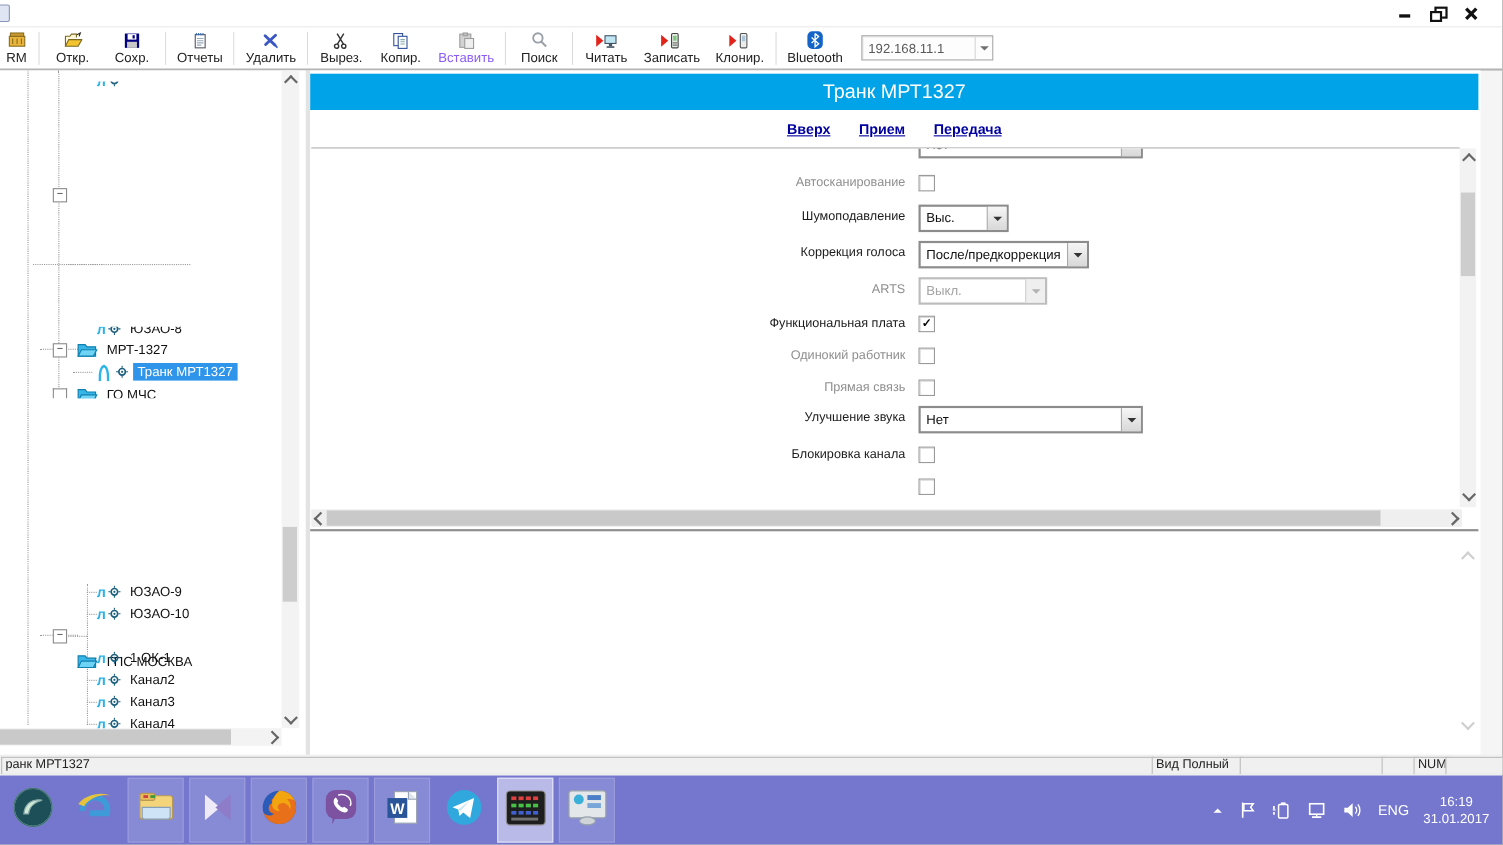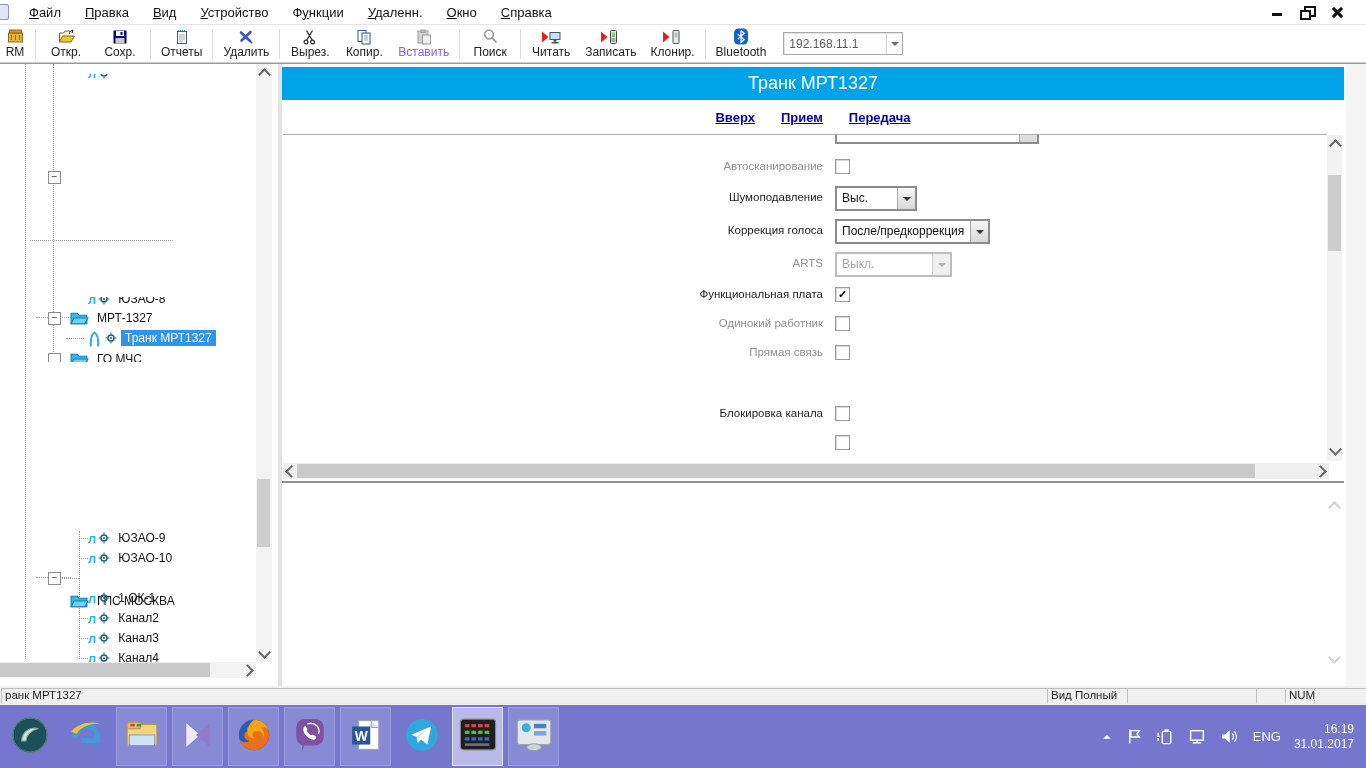--- a/index.html
+++ b/index.html
@@ -88,39 +88,29 @@
             background:#f0f0f0;padding:0 3px;font-size:11.5px;line-height:13px;white-space:nowrap;overflow:hidden;}
   
   .taskbar{position:absolute;left:0;top:705px;width:1366px;height:63px;background:#7477cd;display:flex;align-items:center;}
   .tb-apps{display:flex;align-items:center;height:100%;padding-left:4px;gap:5px;}
   .app-btn{width:49px;height:57px;display:flex;align-items:center;justify-content:center;border:1px solid transparent;}
   .app-btn.open{background:rgba(255,255,255,.14);border-color:#9b9ddc;}
   .app-btn.active{background:#b9bae8;border-color:#e2e3f6;}
   .tray{margin-left:auto;display:flex;align-items:center;gap:13px;padding-right:12px;color:#fff;}
   .tray-ic{display:flex;align-items:center;}
   .tray-lang{font-size:13px;}
-  .tray-clock{font-size:12px;text-align:right;line-height:15px;}
+  .tray-clock{font-size:12px;text-align:center;line-height:15px;}
 </style>
 </head>
 <body>
 
 <div id="app">
 
   <div class="menubar">
     <span class="appicon"></span>
-    <nav class="menu-items" id="menu-items">
-        <span class="menu-item"><u>Ф</u>айл</span>
-        <span class="menu-item"><u>П</u>равка</span>
-        <span class="menu-item"><u>В</u>ид</span>
-        <span class="menu-item"><u>У</u>стройство</span>
-        <span class="menu-item">Ф<u>у</u>нкции</span>
-        <span class="menu-item"><u>У</u>даленн.</span>
-        <span class="menu-item"><u>О</u>кно</span>
-        <span class="menu-item"><u>С</u>правка</span>
-      </nav>
     <div class="winctl">
       <span class="wc wc-min"></span>
       <span class="wc wc-rest"></span>
       <span class="wc wc-close"></span>
     </div>
   </div>
 
   <div class="toolbar" id="toolbar">
       <div class="tb-btn clip">
         <span class="tb-ic">
@@ -482,20 +472,27 @@
             <div class="cbx"></div>
           </div>
           <div class="form-row is-check" style="top: 152px;">
             <span class="f-label">Функциональная плата</span>
             <div class="cbx checked"></div>
           </div>
           <div class="form-row is-check" style="top: 210px;">
             <span class="f-label dim">Прямая связь</span>
             <div class="cbx"></div>
           </div>
+          <div class="form-row" style="top: 234px;">
+            <span class="f-label">Улучшение звука</span>
+            <div class="combo" style="width: 200px;">
+              <span class="combo-text">Нет</span>
+              <span class="combo-btn"></span>
+            </div>
+          </div>
           <div class="form-row is-check" style="top: 271px;">
             <span class="f-label">Блокировка канала</span>
             <div class="cbx"></div>
           </div>
           <div class="form-row is-check" style="top: 300px;">
             <div class="cbx"></div>
           </div>
         </div>
       <div class="vscroll" id="form-vscroll">
           <span class="chev up" style="left: 4px; top: 6px; width: 7px; height: 7px; position: absolute;"></span>

